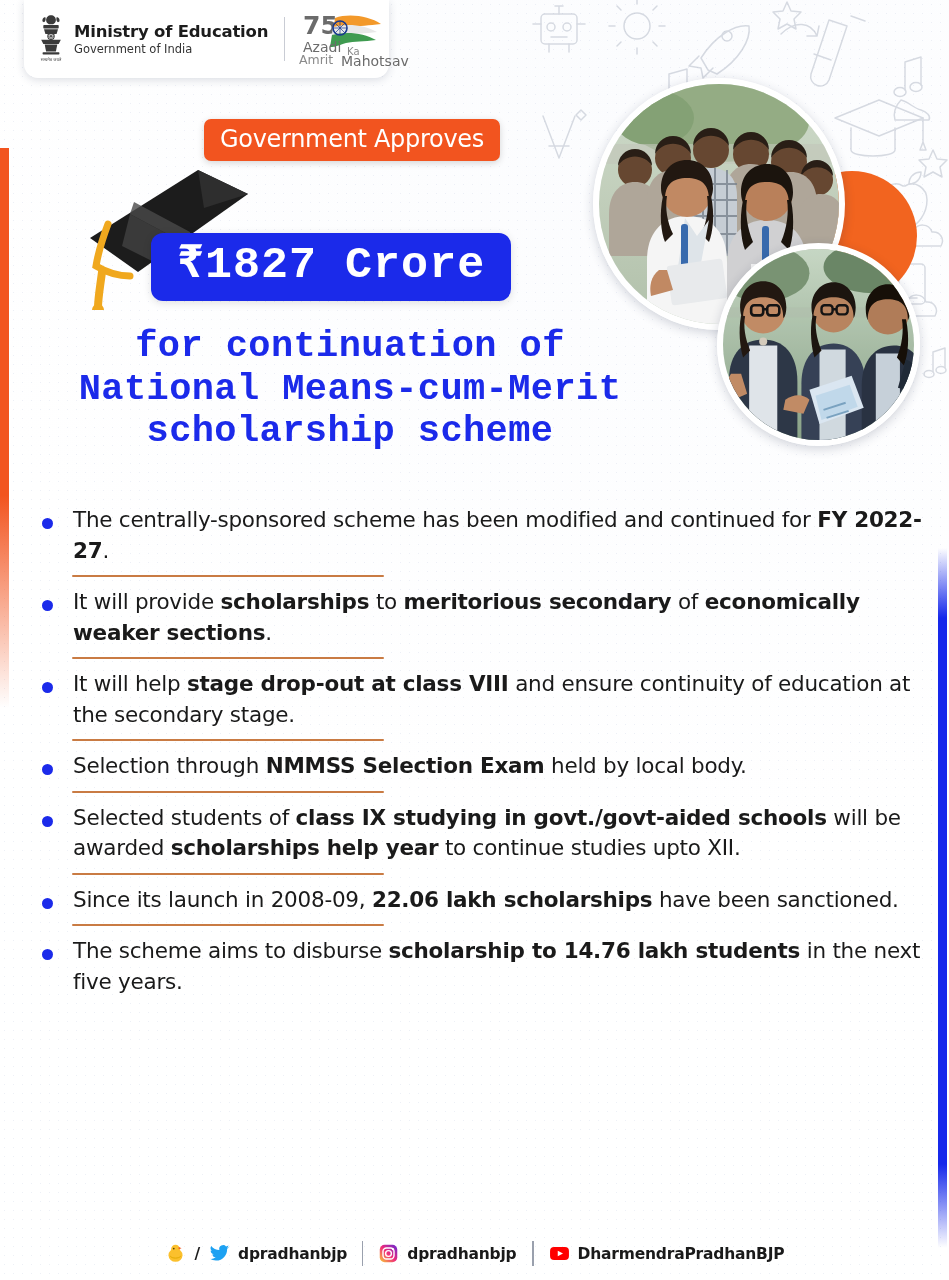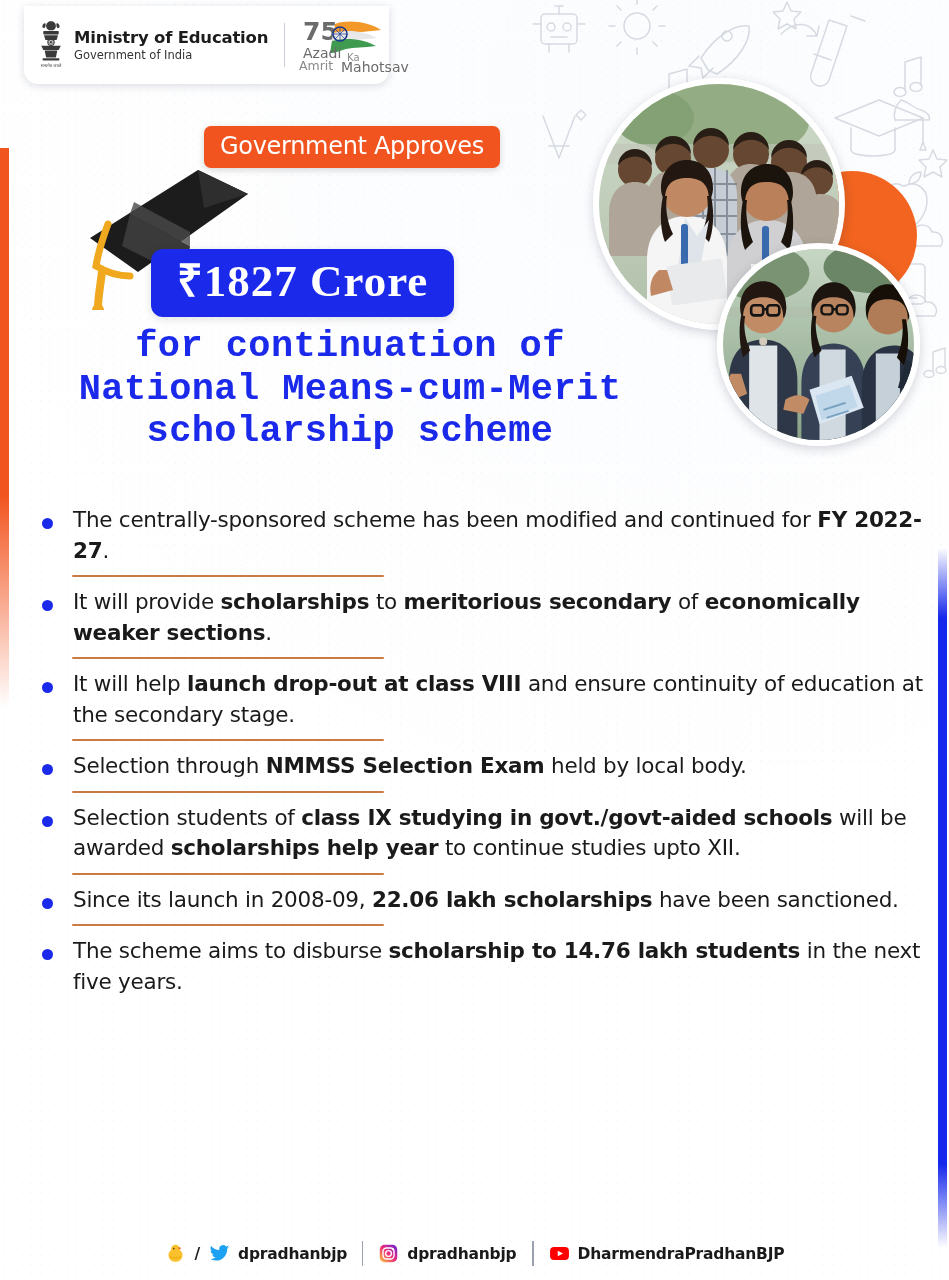--- a/index.html
+++ b/index.html
@@ -35,36 +35,36 @@
     background:linear-gradient(to bottom,#f2541f 0%,#f2541f 62%,rgba(242,84,31,0) 100%);
   }
   
   .edge-blue{
     position:absolute; right:2px; top:548px; width:9px; height:700px;
     background:linear-gradient(to bottom,rgba(22,40,235,0) 0%,#1628eb 10%,#1628eb 88%,rgba(22,40,235,0) 100%);
   }
 
   
   .logobar{
-    position:absolute; left:24px; top:6px; width:365px; height:78px;
+    position:absolute; left:24px; top:0; width:365px; height:78px;
     background:#fff;
     border-radius:0 0 14px 14px;
     box-shadow:0 2px 9px rgba(40,50,80,.16);
     display:flex; align-items:center; padding:0 13px;
   }
   .emblem{ width:28px; height:52px; flex:0 0 auto; margin-right:9px; }
   .moe-text{ flex:0 0 auto; }
   .moe-title{ font-family:"DejaVu Sans", sans-serif; font-size:16.5px; font-weight:bold; color:#1c1c1c; letter-spacing:-.2px; line-height:1.1; }
   .moe-sub{ font-size:11.5px; color:#333; margin-top:2px; line-height:1.1; }
   .vdiv{ width:1px; height:44px; background:#c9ccd4; margin:0 14px 0 16px; flex:0 0 auto; }
   .akam{ position:relative; width:112px; height:58px; flex:0 0 auto; }
 
   
   .approves{
-    position:absolute; left:204px; top:126px;
+    position:absolute; left:204px; top:119px;
     background:#f2541f;
     color:#fff;
     border-radius:7px;
     padding:6px 16px 8px;
     font-size:24px;
     letter-spacing:-.3px;
     box-shadow:0 2px 7px rgba(0,0,0,.16);
     white-space:nowrap;
   }
 
@@ -86,28 +86,27 @@
   
   .cap{
     position:absolute; left:78px; top:160px; width:175px; height:150px;
   }
   .amount{
     position:absolute; left:151px; top:233px;
     background:#1b2aea;
     border-radius:12px;
     padding:10px 26px 13px;
     color:#fff;
-    font-family:Liberation Serif, serif;
+    font-family:Liberation Mono, monospace;
     font-size:45px;
     font-weight:bold;
     letter-spacing:1px;
     line-height:1;
     white-space:nowrap;
     box-shadow:0 2px 8px rgba(0,0,0,.12);
-    margin-top:16px;
   }
   .headline{
     position:absolute; left:0; top:325px; width:700px;
     text-align:center;
     color:#1b2aea;
     font-family:Liberation Mono, monospace;
     font-weight:bold;
     font-size:37px;
     line-height:1.15;
     letter-spacing:.4px;
@@ -450,31 +449,31 @@
         <div class="btext"><span>The centrally-sponsored scheme has been modified and continued for </span><b>FY 2022-27</b><span>.</span></div>
       </div>
       <div class="sep"></div>
       <div class="bullet">
         <span class="dot"></span>
         <div class="btext"><span>It will provide </span><b>scholarships</b><span> to </span><b>meritorious secondary</b><span> of </span><b>economically weaker sections</b><span>.</span></div>
       </div>
       <div class="sep"></div>
       <div class="bullet">
         <span class="dot"></span>
-        <div class="btext"><span>It will help </span><b>launch drop-out at class VIII</b><span> and ensure continuity of education at the secondary stage.</span></div>
+        <div class="btext"><span>It will help </span><b>stage drop-out at class VIII</b><span> and ensure continuity of education at the secondary stage.</span></div>
       </div>
       <div class="sep"></div>
       <div class="bullet">
         <span class="dot"></span>
         <div class="btext"><span>Selection through </span><b>NMMSS Selection Exam</b><span> held by local body.</span></div>
       </div>
       <div class="sep"></div>
       <div class="bullet">
         <span class="dot"></span>
-        <div class="btext"><span>Selection students of </span><b>class IX studying in govt./govt-aided schools</b><span> will be awarded </span><b>scholarships help year</b><span> to continue studies upto XII.</span></div>
+        <div class="btext"><span>Selected students of </span><b>class IX studying in govt./govt-aided schools</b><span> will be awarded </span><b>scholarships help year</b><span> to continue studies upto XII.</span></div>
       </div>
       <div class="sep"></div>
       <div class="bullet">
         <span class="dot"></span>
         <div class="btext"><span>Since its launch in 2008-09, </span><b>22.06 lakh scholarships</b><span> have been sanctioned.</span></div>
       </div>
       <div class="sep"></div>
       <div class="bullet">
         <span class="dot"></span>
         <div class="btext"><span>The scheme aims to disburse </span><b>scholarship to 14.76 lakh students</b><span> in the next five years.</span></div>

